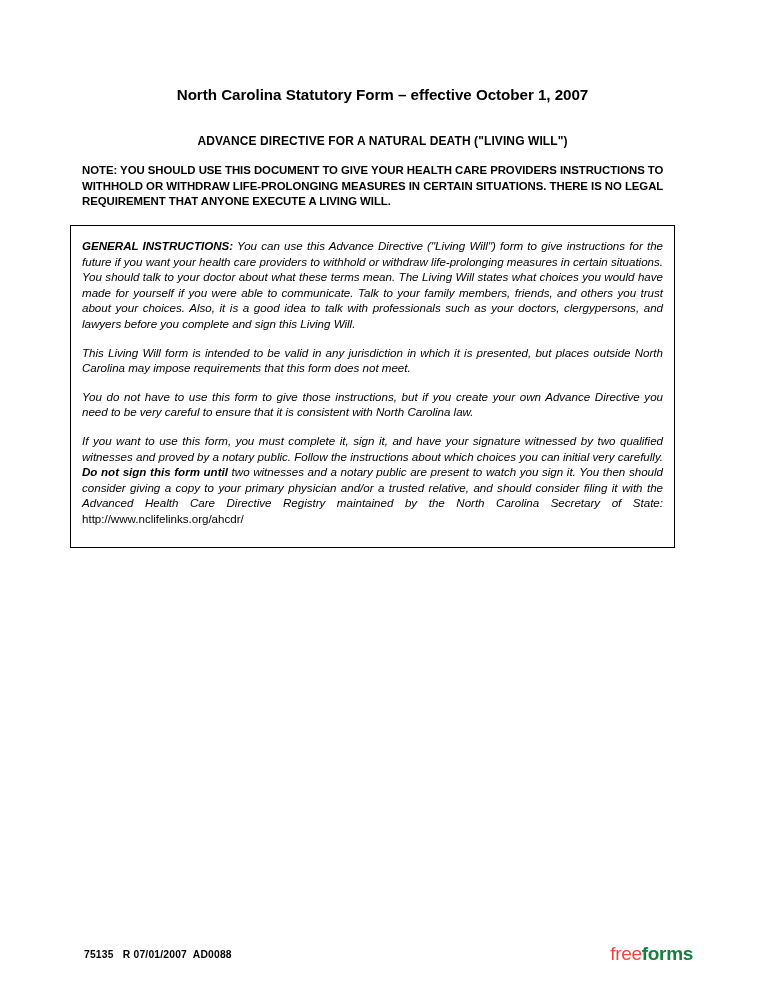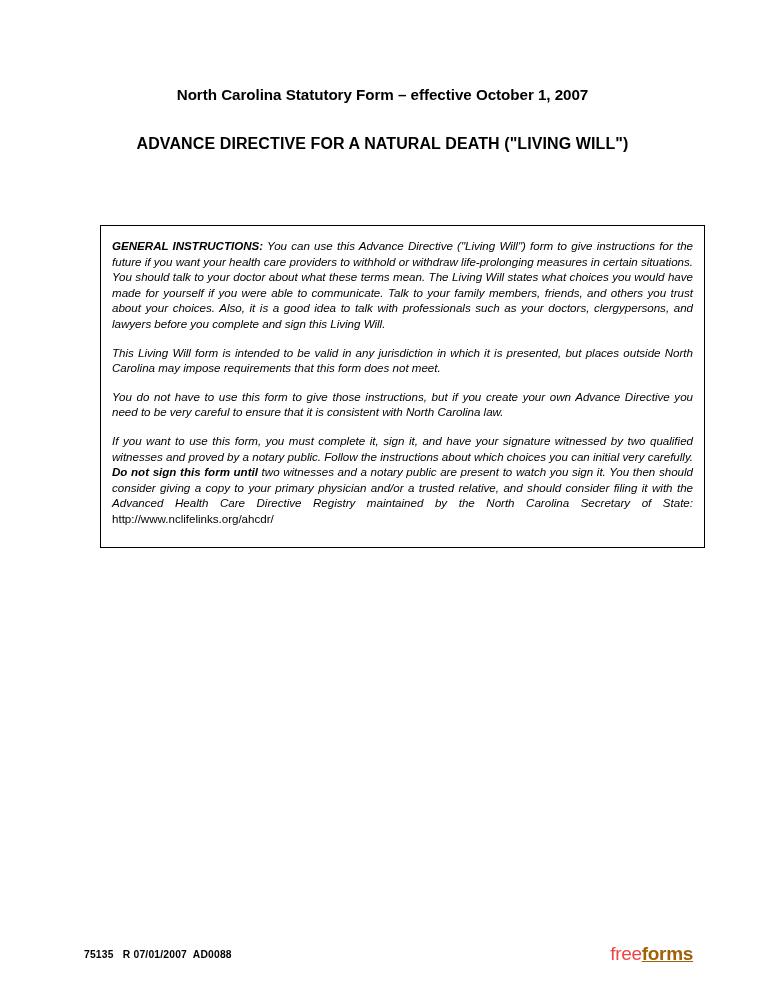--- a/index.html
+++ b/index.html
@@ -32,42 +32,42 @@
     font-weight: bold;
     letter-spacing: -0.05px;
     line-height: 1.2;
   }
   .doc-subtitle {
     position: absolute;
     left: 0;
     top: 134px;
     width: 765px;
     text-align: center;
-    font-size: 16px;
+    font-size: 12px;
     font-weight: bold;
     letter-spacing: 0.1px;
     line-height: 1.2;
   }
   .doc-note {
     position: absolute;
     left: 82px;
     top: 163px;
     width: 610px;
     font-size: 11.4px;
     font-weight: bold;
     line-height: 15.6px;
     letter-spacing: -0.05px;
     text-align: left;
     white-space: pre-line;
   }
 
   
   .instructions-box {
     position: absolute;
-    left: 100px;
+    left: 70px;
     top: 225px;
     width: 605px;
     height: 323px;
     border: 1.3px solid #000000;
     box-sizing: border-box;
     padding: 12px 11px 20px 11px;
   }
   .instr-para {
     font-size: 11.6px;
     font-style: italic;
@@ -107,34 +107,34 @@
     font-size: 19px;
     letter-spacing: -0.3px;
     line-height: 1;
     white-space: nowrap;
   }
   .logo-free {
     color: #ef4444;
     font-weight: normal;
   }
   .logo-forms {
-    color: #a16207;
+    color: #15803d;
     font-weight: bold;
-    text-decoration: underline;
   }
 </style>
 </head>
 <body>
 
 <div class="page">
 
   <div class="doc-title">North Carolina Statutory Form – effective October 1, 2007</div>
 
   <div class="doc-subtitle">ADVANCE DIRECTIVE FOR A NATURAL DEATH ("LIVING WILL")</div>
 
+  <div class="doc-note">NOTE:  YOU SHOULD USE THIS DOCUMENT TO GIVE YOUR HEALTH CARE PROVIDERS INSTRUCTIONS TO WITHHOLD OR WITHDRAW LIFE-PROLONGING MEASURES IN CERTAIN SITUATIONS.  THERE IS NO LEGAL REQUIREMENT THAT ANYONE EXECUTE A LIVING WILL.</div>
 
   <div class="instructions-box">
 
     <p class="instr-para"><span class="instr-lead">GENERAL INSTRUCTIONS:</span><span> You can use this Advance Directive ("Living Will") form to give instructions for the future if you want your health care providers to withhold or withdraw life-prolonging measures in certain situations.  You should talk to your doctor about what these terms mean.  The Living Will states what choices you would have made for yourself if you were able to communicate.  Talk to your family members, friends, and others you trust about your choices.   Also, it is a good idea to talk with professionals such as your doctors, clergypersons, and lawyers before you complete and sign this Living Will.</span></p>
 
     <p class="instr-para">This Living Will form is intended to be valid in any jurisdiction in which it is presented, but places outside North Carolina may impose requirements that this form does not meet.</p>
 
     <p class="instr-para">You do not have to use this form to give those instructions, but if you create your own Advance Directive you need to be very careful to ensure that it is consistent with North Carolina law.</p>
 
     <p class="instr-para"><span>If you want to use this form, you must complete it, sign it, and have your signature witnessed by two qualified witnesses and proved by a notary public.  Follow the instructions about which choices you can initial very carefully.  </span><span class="instr-strong">Do not sign this form until</span><span> two witnesses and a notary public are present to watch you sign it.  You then should consider giving a copy to your primary physician and/or a trusted relative, and should consider filing it with the Advanced Health Care Directive Registry maintained by the North Carolina Secretary of State:  </span><span class="instr-url">http://www.nclifelinks.org/ahcdr/</span></p>

